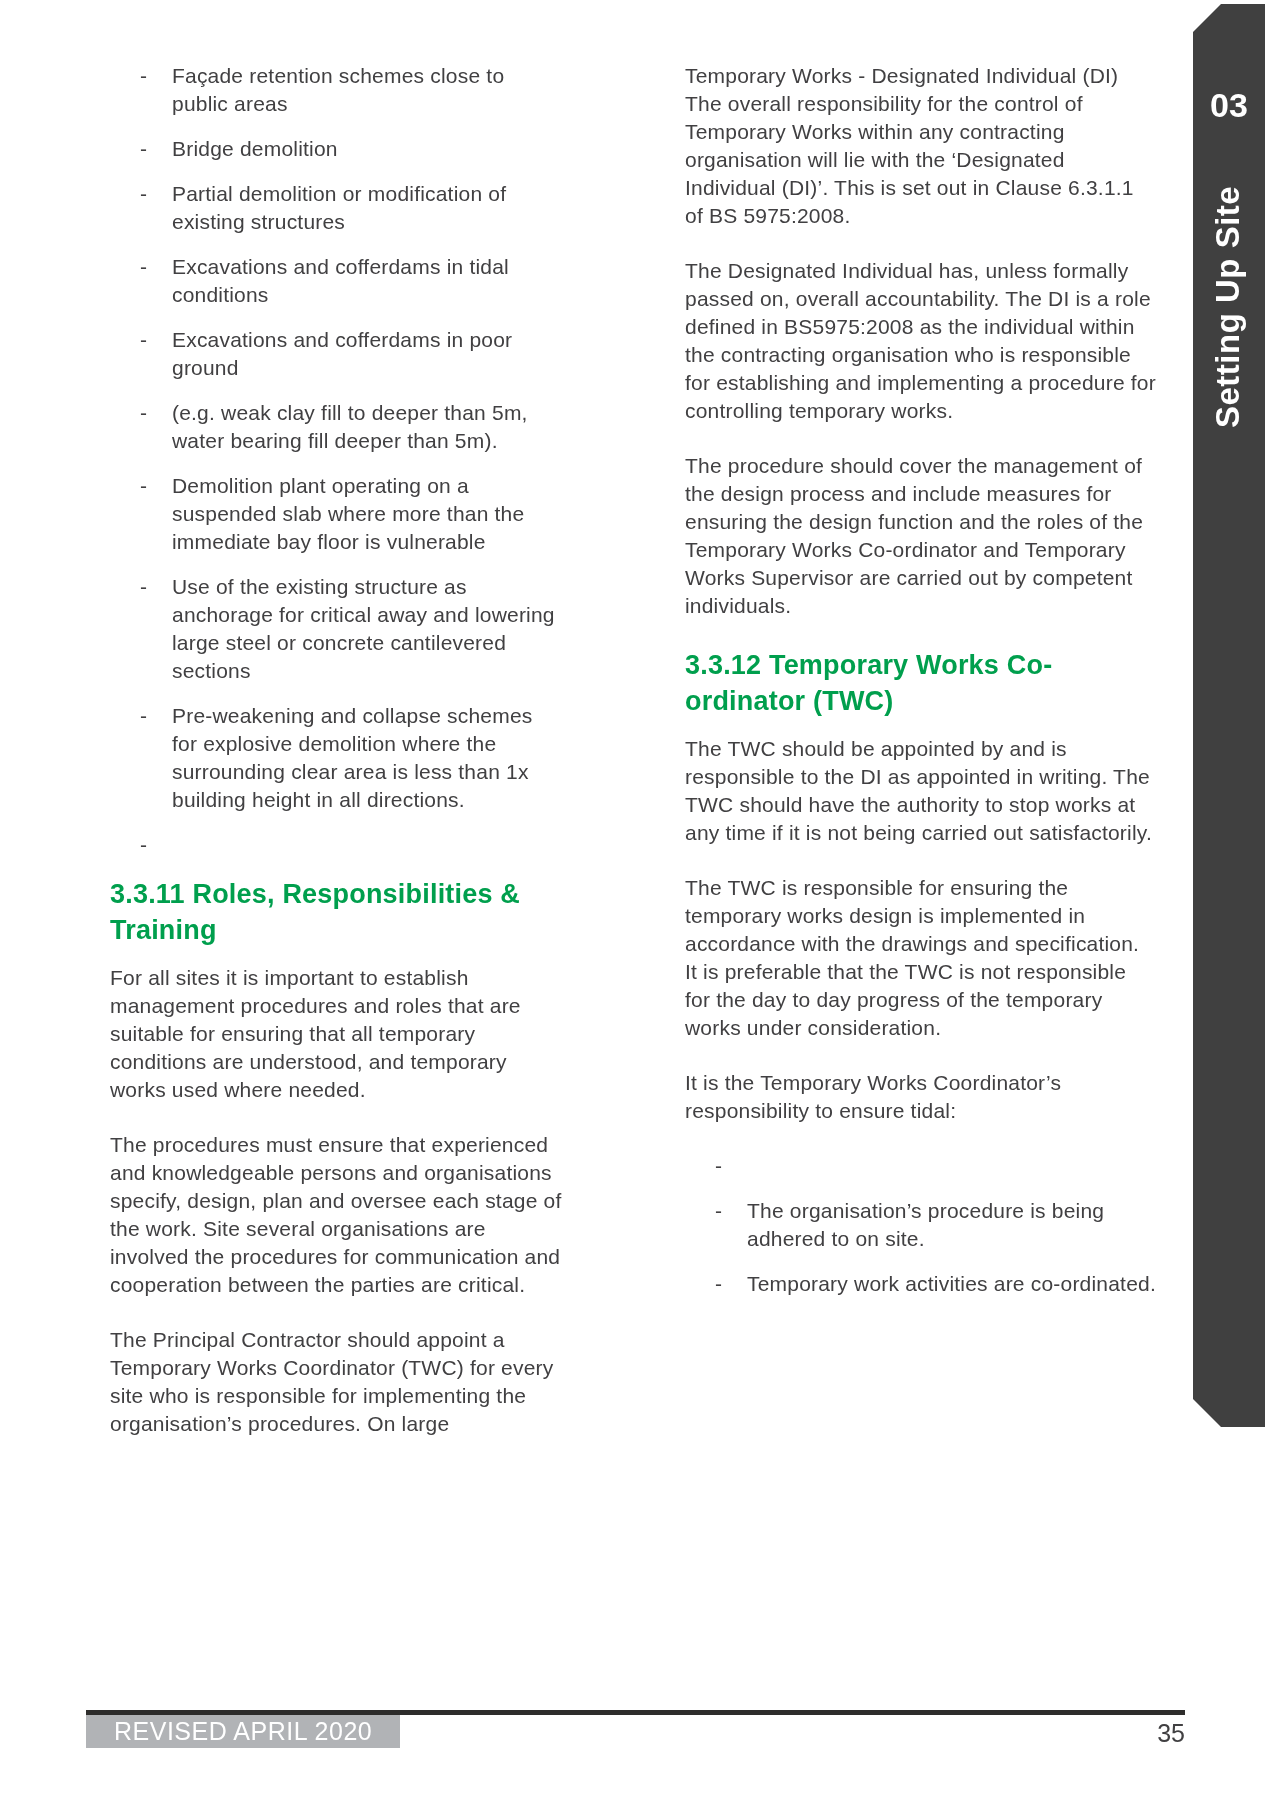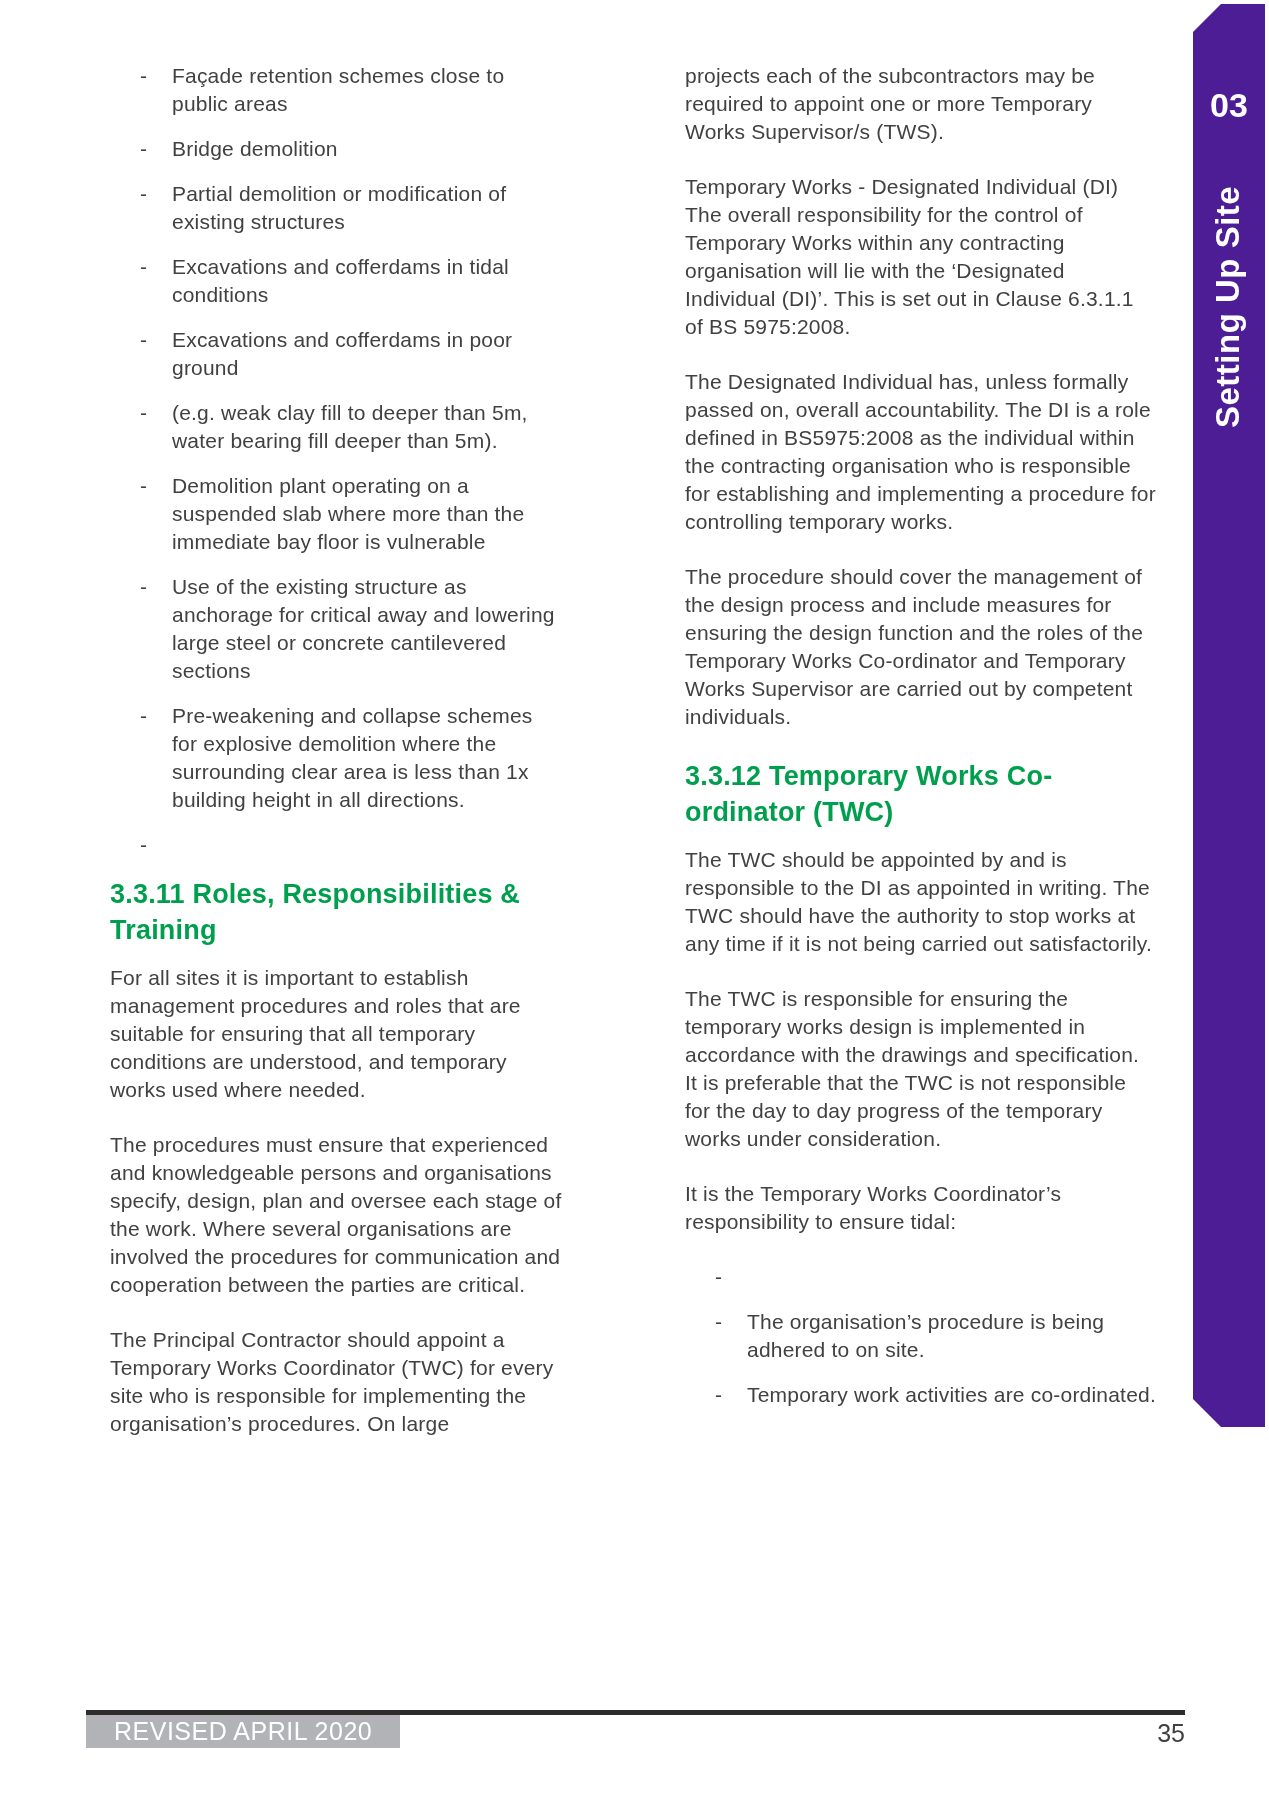--- a/index.html
+++ b/index.html
@@ -20,21 +20,21 @@
   p.para { margin:0 0 27px 0; }
 
   h2.heading {
     color:#009F4D; font-size:27px; line-height:36px; font-weight:bold;
     margin:0 0 16px 0; letter-spacing:0.2px;
   }
 
   
   .side-tab {
     position:absolute; top:4px; right:4px; width:72px; height:1423px;
-    background:#4c1d95;
+    background:#404040;
     -webkit-clip-path:polygon(28px 0, 100% 0, 100% 100%, 28px 100%, 0 calc(100% - 28px), 0 28px);
     clip-path:polygon(28px 0, 100% 0, 100% 100%, 28px 100%, 0 calc(100% - 28px), 0 28px);
   }
   .tab-number {
     position:absolute; top:82px; left:0; width:100%;
     text-align:center; color:#ffffff; font-size:34px; font-weight:bold;
   }
   .tab-label {
     position:absolute; left:16px; top:424px;
     transform-origin:0 0; transform:rotate(-90deg);
@@ -111,30 +111,29 @@
           <span class="dash">-</span>
         </li>
       </ul>
 
     <h2 class="heading">3.3.11 Roles, Responsibilities &amp; Training</h2>
 
     <div>
 
         <p class="para">For all sites it is important to establish management procedures and roles that are suitable for ensuring that all temporary conditions are understood, and temporary works used where needed.</p>
 
-        <p class="para">The procedures must ensure that experienced and knowledgeable persons and organisations specify, design, plan and oversee each stage of the work. Where several organisations are involved the procedures for communication and cooperation between the parties are critical.</p>
+        <p class="para">The procedures must ensure that experienced and knowledgeable persons and organisations specify, design, plan and oversee each stage of the work. Site several organisations are involved the procedures for communication and cooperation between the parties are critical.</p>
 
         <p class="para">The Principal Contractor should appoint a Temporary Works Coordinator (TWC) for every site who is responsible for implementing the organisation’s procedures. On large</p>
       </div>
   </div>
 
   <div class="col col-right">
     <div>
 
-        <p class="para">projects each of the subcontractors may be required to appoint one or more Temporary Works Supervisor/s (TWS).</p>
 
         <p class="para">Temporary Works - Designated Individual (DI) The overall responsibility for the control of Temporary Works within any contracting organisation will lie with the ‘Designated Individual (DI)’. This is set out in Clause 6.3.1.1 of BS 5975:2008.</p>
 
         <p class="para">The Designated Individual has, unless formally passed on, overall accountability. The DI is a role defined in BS5975:2008 as the individual within the contracting organisation who is responsible for establishing and implementing a procedure for controlling temporary works.</p>
 
         <p class="para">The procedure should cover the management of the design process and include measures for ensuring the design function and the roles of the Temporary Works Co-ordinator and Temporary Works Supervisor are carried out by competent individuals.</p>
       </div>
 
     <h2 class="heading">3.3.12 Temporary Works Co-ordinator (TWC)</h2>
 

